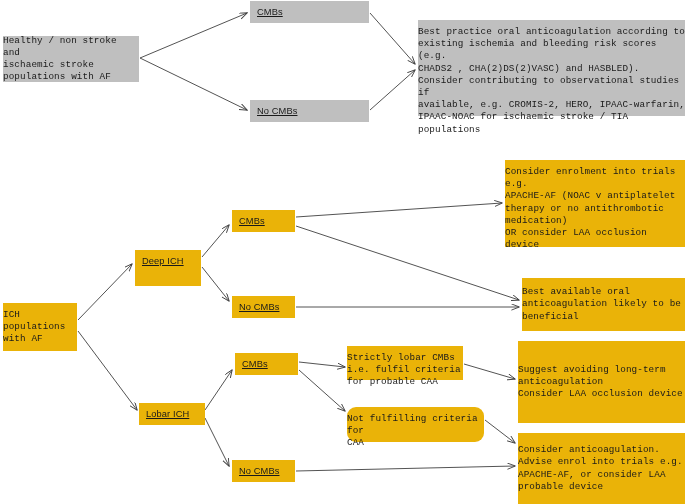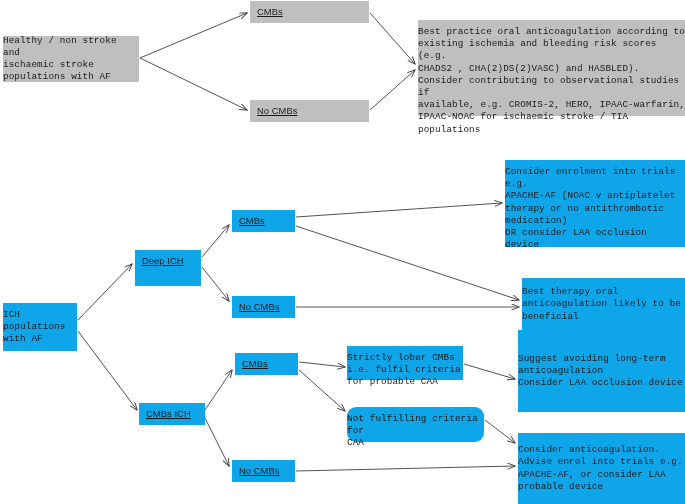--- a/index.html
+++ b/index.html
@@ -13,21 +13,21 @@
   .node{
     position:absolute;
     box-sizing:border-box;
     color:#1a1a1a;
     font-size:9.3px;
     line-height:12.2px;
     white-space:pre-line;
     letter-spacing:0.1px;
   }
   .gray{background:#bfbfbf;}
-  .red{background:#0ea5e9;}
+  .red{background:#eab308;}
   .pad-s{padding:4px 7px;text-decoration:underline;}
   .pad-m{padding:6px 0;font-family:Liberation Mono, monospace;}
   .vcenter{display:flex;align-items:center;}
   svg.edges{position:absolute;left:0;top:0;width:685px;height:504px;pointer-events:none;}
 </style>
 </head>
 <body>
 
 <div id="stage">
 
@@ -83,48 +83,48 @@
 Consider contributing to observational studies if
 available, e.g. CROMIS-2, HERO, IPAAC-warfarin,
 IPAAC-NOAC for ischaemic stroke / TIA populations</div>
 
   <div class="node red pad-m vcenter" style="left:3px;top:303px;width:74px;height:48px;">ICH
 populations
 with AF</div>
 
   <div class="node red pad-s" style="left:135px;top:250px;width:66px;height:36px;line-height:14px;">Deep ICH</div>
 
-  <div class="node red pad-s" style="left:139px;top:403px;width:66px;height:22px;line-height:14px;">CMBs ICH</div>
+  <div class="node red pad-s" style="left:139px;top:403px;width:66px;height:22px;line-height:14px;">Lobar ICH</div>
 
   <div class="node red pad-s" style="left:232px;top:210px;width:63px;height:22px;line-height:14px;">CMBs</div>
 
   <div class="node red pad-s" style="left:232px;top:296px;width:63px;height:22px;line-height:14px;">No CMBs</div>
 
   <div class="node red pad-s" style="left:235px;top:353px;width:63px;height:22px;line-height:14px;">CMBs</div>
 
   <div class="node red pad-s" style="left:232px;top:460px;width:63px;height:22px;line-height:14px;">No CMBs</div>
 
   <div class="node red pad-m" style="left:505px;top:160px;width:180px;height:87px;">Consider enrolment into trials e.g.
 APACHE-AF (NOAC v antiplatelet
 therapy or no antithrombotic
 medication)
 OR consider LAA occlusion device</div>
 
-  <div class="node red pad-m vcenter" style="left:522px;top:278px;width:163px;height:53px;">Best therapy oral
+  <div class="node red pad-m vcenter" style="left:522px;top:278px;width:163px;height:53px;">Best available oral
 anticoagulation likely to be
 beneficial</div>
 
   <div class="node red pad-m" style="left:347px;top:346px;width:116px;height:34px;">Strictly lobar CMBs
 i.e.  fulfil criteria
 for probable CAA</div>
 
   <div class="node red pad-m" style="left:347px;top:407px;width:137px;height:35px;border-radius:9px;">Not fulfilling criteria for
 CAA</div>
 
-  <div class="node red pad-m vcenter" style="left:518px;top:330px;width:167px;height:82px;">Suggest avoiding long-term
+  <div class="node red pad-m vcenter" style="left:518px;top:341px;width:167px;height:82px;">Suggest avoiding long-term
 anticoagulation
  Consider LAA occlusion device</div>
 
   <div class="node red pad-m vcenter" style="left:518px;top:433px;width:167px;height:71px;">Consider anticoagulation.
 Advise enrol into trials e.g.
 APACHE-AF, or consider LAA
 probable device</div>
 
 </div>
 

